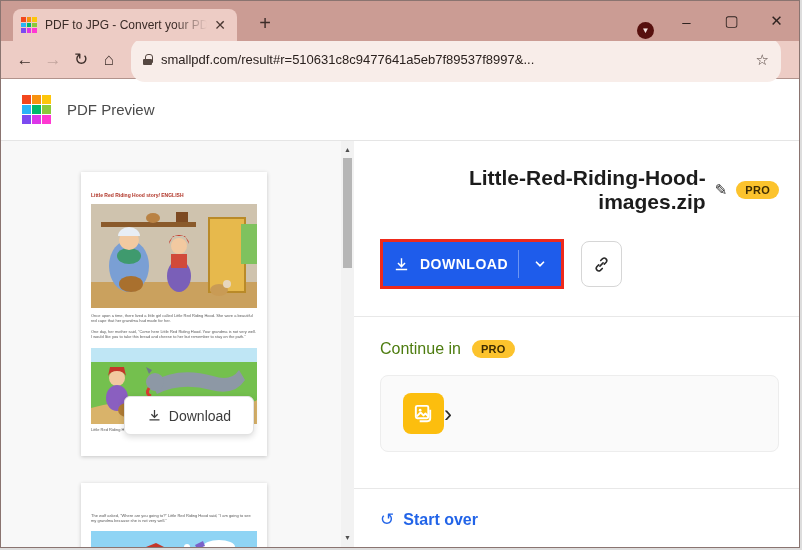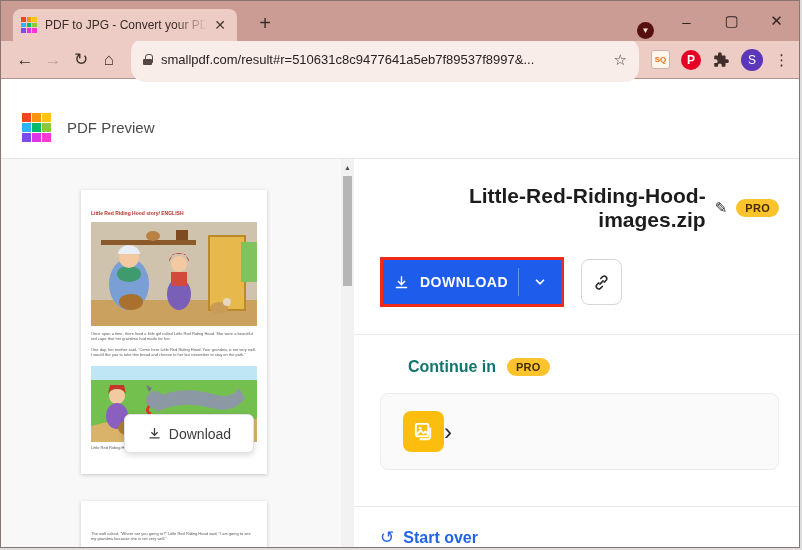--- a/index.html
+++ b/index.html
@@ -28,21 +28,21 @@
   .url-text { font-size:13px; color:#2a211e; white-space:nowrap; overflow:hidden; flex:1; }
   .url-star { font-size:15px; color:#4a3a35; margin-left:8px; flex:none; }
   .ext-row { display:flex; align-items:center; gap:11px; flex:none; padding-left:4px; }
   .ext-sq { width:19px; height:19px; background:#fdf6ee; border-radius:3px; font-size:8px; font-weight:bold; color:#f27113; display:flex; align-items:center; justify-content:center; border:1px solid #cdb4a5; }
   .ext-pin { width:20px; height:20px; background:#e60023; border-radius:50%; color:#fff; font-size:12px; font-weight:bold; display:flex; align-items:center; justify-content:center; }
   .ext-puzzle { width:18px; height:18px; }
   .ext-avatar { width:22px; height:22px; background:#5a36b8; border-radius:50%; color:#fff; font-size:12px; display:flex; align-items:center; justify-content:center; }
   .ext-menu { font-size:15px; color:#3e2f2b; letter-spacing:0; line-height:10px; }
 
   
-  .site-header { height:62px; display:flex; align-items:center; padding-left:21px; border-bottom:1px solid #e5e5e5; background:#fff;margin-top:18px; }
+  .site-header { height:62px; display:flex; align-items:center; padding-left:21px; border-bottom:1px solid #e5e5e5; background:#fff; }
   .logo-grid { width:29px; height:29px; }
   .site-title { margin-left:16px; font-size:15px; color:#4b4b4b; }
 
   .content { display:flex; height:407px; }
 
   
   .left-panel { width:353px; background:#f8f8f8; position:relative; flex:none; overflow:hidden; }
   .thumb-card { position:absolute; left:80px; width:186px; background:#fff; box-shadow:0 1px 4px rgba(0,0,0,.2); padding:12px 10px; }
   .thumb-card.p1 { top:31px; height:284px; }
   .thumb-card.p2 { top:342px; height:120px; }
@@ -64,21 +64,21 @@
   .pro-badge { background:#fcc32d; color:#3f2d02; font-size:11px; font-weight:bold; border-radius:10px; padding:3px 9px; margin-left:9px; letter-spacing:.3px; }
   .actions { display:flex; align-items:center; margin-top:25px; }
   .dl-highlight { border:3px solid #ee2a1b; display:inline-flex; }
   .dl-button { width:178px; height:44px; background:#1e5ceb; display:flex; align-items:stretch; color:#fff; }
   .dl-main { flex:1; display:flex; align-items:center; justify-content:center; gap:10px; font-size:14px; font-weight:bold; letter-spacing:.5px; }
   .dl-divider { width:1px; background:rgba(255,255,255,.35); margin:8px 0; }
   .dl-caret { width:42px; display:flex; align-items:center; justify-content:center; }
   .link-button { width:41px; height:46px; border:1px solid #d6d6d6; border-radius:8px; margin-left:17px; display:flex; align-items:center; justify-content:center; background:#fff; }
   .divider { border:none; border-top:1px solid #e8e8e8; margin:27px -20px 0 -26px; }
   .continue-row { display:flex; align-items:center; margin-top:23px; }
-  .continue-label { font-size:16px; font-weight:bold; color:#0f766e; margin-right:11px;margin-left:28px; }
+  .continue-label { font-size:16px; font-weight:normal; color:#4d7c0f; margin-right:11px; }
   .tool-card { margin-top:17px; height:77px; background:#fafafa; border:1px solid #ededed; border-radius:8px; display:flex; align-items:center; padding:0 22px; }
   .tool-icon { width:41px; height:41px; background:#fcbe0e; border-radius:8px; display:flex; align-items:center; justify-content:center; flex:none; }
   .tool-label { font-size:16px; font-weight:bold; color:#1d1d1d; margin-left:25px; flex:1; }
   .tool-chevron { font-size:24px; color:#2b2b2b; line-height:1; }
   .startover-row { display:flex; align-items:center; gap:9px; margin-top:20px; color:#2264e8; }
   .startover-icon { font-size:17px; }
   .startover-label { font-size:16px;font-weight:bold; }
 </style>
 </head>
 <body>
@@ -112,29 +112,20 @@
 
   <div class="toolbar">
     <span class="nav-btn">←</span>
     <span class="nav-btn disabled">→</span>
     <span class="nav-btn">↻</span>
     <span class="nav-btn">⌂</span>
     <div class="url-bar">
       <span class="lock-icon"></span>
       <span class="url-text">smallpdf.com/result#r=510631c8c9477641a5eb7f89537f8997&amp;...</span>
       <span class="url-star">☆</span>
-    </div>
-    <div class="ext-row">
-      <span class="ext-sq">SQ</span>
-      <span class="ext-pin">P</span>
-      <svg class="ext-puzzle" viewBox="0 0 24 24">
-          <path fill="#3e2f2b" d="M20 11h-2V7a1 1 0 0 0-1-1h-4V4a2.5 2.5 0 1 0-5 0v2H4a1 1 0 0 0-1 1v4h2a2.5 2.5 0 1 1 0 5H3v4a1 1 0 0 0 1 1h4v-2a2.5 2.5 0 1 1 5 0v2h4a1 1 0 0 0 1-1v-4h2a2.5 2.5 0 1 0 0-5z"></path>
-        </svg>
-      <span class="ext-avatar">S</span>
-      <span class="ext-menu">⋮</span>
     </div>
   </div>
 
   <div class="site-header">
     <div class="logo-grid">
         <div style="background: rgb(243, 71, 29);"></div>
         <div style="background: rgb(248, 146, 15);"></div>
         <div style="background: rgb(253, 198, 11);"></div>
         <div style="background: rgb(41, 181, 246);"></div>
         <div style="background: rgb(0, 185, 107);"></div>

